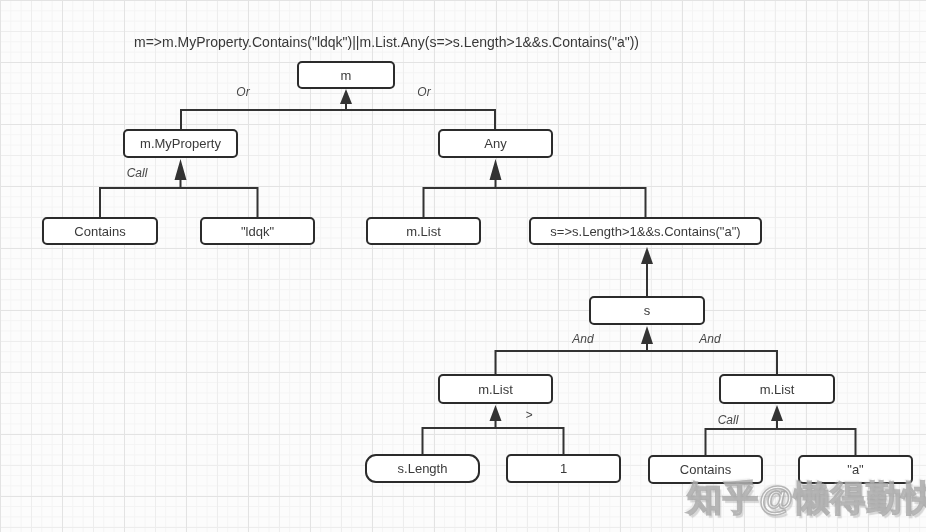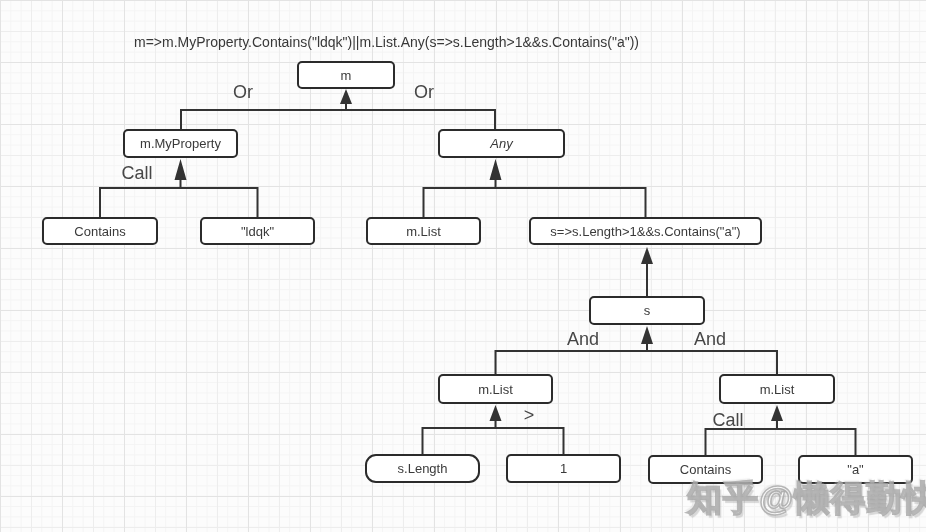--- a/index.html
+++ b/index.html
@@ -25,22 +25,23 @@
     background:#ffffff;
     border:2px solid #2b2b2b;
     border-radius:5px;
     display:flex;align-items:center;justify-content:center;
     font-size:13px;color:#3a3a3a;
     white-space:nowrap;
   }
   .edge-label{
     position:absolute;
     transform:translate(-50%,-50%);
-    font-size:18px;color:#474747;
+    font-size:12px;color:#474747;
     white-space:nowrap;
+    font-style:italic;
   }
   #title{
     position:absolute;left:134px;top:34px;
     font-size:14px;color:#383838;white-space:nowrap;
   }
   #watermark{
     position:absolute;left:687px;top:475px;
     font-size:35px;font-weight:bold;letter-spacing:1px;
     color:rgba(255,255,255,0.45);
     -webkit-text-stroke:1.5px rgba(160,160,160,0.75);
@@ -77,21 +78,21 @@
       <polygon points="495.5,159 489.5,180 501.5,180"></polygon>
       <polygon points="647,247 641,264 653,264"></polygon>
       <polygon points="647,326 641,344 653,344"></polygon>
       <polygon points="495.5,405 489.5,421 501.5,421"></polygon>
       <polygon points="777,405 771,421 783,421"></polygon>
     </g>
   </svg>
 
   <div class="node" style="left:297px;top:61px;width:98px;height:28px;">m</div>
   <div class="node" style="left:123px;top:129px;width:115px;height:29px;text-align:center;">m.MyProperty</div>
-  <div class="node" style="left:438px;top:129px;width:127px;height:29px;font-style:italic;">Any</div>
+  <div class="node" style="left:438px;top:129px;width:115px;height:29px;">Any</div>
   <div class="node" style="left:42px;top:217px;width:116px;height:28px;">Contains</div>
   <div class="node" style="left:200px;top:217px;width:115px;height:28px;">"ldqk"</div>
   <div class="node" style="left:366px;top:217px;width:115px;height:28px;">m.List</div>
   <div class="node" style="left:529px;top:217px;width:233px;height:28px;">s=&gt;s.Length&gt;1&amp;&amp;s.Contains("a")</div>
   <div class="node" style="left:589px;top:296px;width:116px;height:29px;">s</div>
   <div class="node" style="left:438px;top:374px;width:115px;height:30px;">m.List</div>
   <div class="node" style="left:719px;top:374px;width:116px;height:30px;">m.List</div>
   <div class="node" style="left:365px;top:454px;width:115px;height:29px;border-radius:11px;">s.Length</div>
   <div class="node" style="left:506px;top:454px;width:115px;height:29px;">1</div>
   <div class="node" style="left:648px;top:455px;width:115px;height:29px;">Contains</div>

